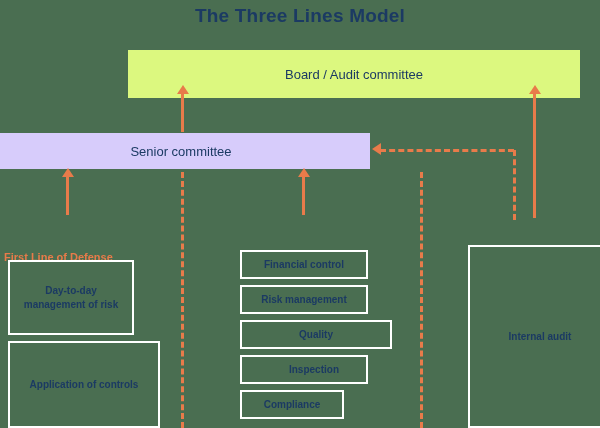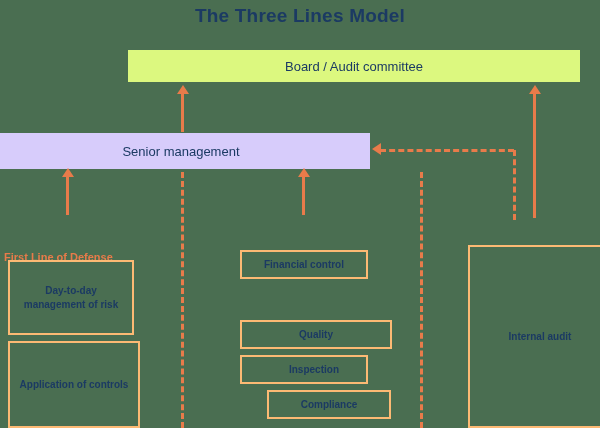--- a/index.html
+++ b/index.html
@@ -32,21 +32,21 @@
     font-weight: bold;
     letter-spacing: 0.2px;
   }
 
   
   .board-bar {
     position: absolute;
     left: 128px;
     top: 50px;
     width: 452px;
-    height: 32px;
+    height: 48px;
     background: #dcf87f;
     display: flex;
     align-items: center;
     justify-content: center;
     color: #1b3a63;
     font-size: 13px;
   }
   .senior-bar {
     position: absolute;
     left: -8px;
@@ -70,43 +70,43 @@
     white-space: nowrap;
     margin-top: 31px;
   }
   .col-header.c1 { left: 4px;   top: 220px; }
   .col-header.c2 { left: 232px; top: 220px; }
   .col-header.c3 { left: 472px; top: 220px; }
 
   
   .box {
     position: absolute;
-    border: 2px solid #fdba74;
+    border: 2px solid #ffffff;
     box-sizing: border-box;
     display: flex;
     align-items: center;
     justify-content: center;
     text-align: center;
     color: #1b3a63;
     font-size: 10px;
     font-weight: bold;
     line-height: 1.35;
     padding: 2px 4px;
   }
 
   
   .b-daytoday    { left: 8px;  top: 260px; width: 126px; height: 75px; }
-  .b-controls    { left: 8px;  top: 341px; width: 132px; height: 87px; }
+  .b-controls    { left: 8px;  top: 341px; width: 152px; height: 87px; }
 
   
   .b-financial   { left: 240px; top: 250px; width: 128px; height: 29px; }
   .b-risk        { left: 240px; top: 285px; width: 128px; height: 29px; }
   .b-quality     { left: 240px; top: 320px; width: 152px; height: 29px; }
   .b-inspection  { left: 240px; top: 355px; width: 128px; height: 29px; padding-left: 24px; }
-  .b-compliance  { left: 240px; top: 390px; width: 124px; height: 29px; margin-left: 27px; }
+  .b-compliance  { left: 240px; top: 390px; width: 104px; height: 29px; }
 
   
   .b-audit       { left: 468px; top: 245px; width: 144px; height: 183px; }
 
   
   .arrow-up {
     position: absolute;
     width: 3px;
     background: #e87b4a;
   }
@@ -169,40 +169,41 @@
 
 <div id="stage">
 
   <div class="title">The Three Lines Model</div>
 
   <div class="board-bar">
     <span>Board / Audit committee</span>
   </div>
 
   <div class="senior-bar">
-    <span>Senior management</span>
+    <span>Senior committee</span>
   </div>
 
   <div class="arrow-up a-top"></div>
   <div class="arrow-up a-third"></div>
   <div class="arrow-up a-first"></div>
   <div class="arrow-up a-second"></div>
 
   <div class="fb-vert"></div>
   <div class="fb-horiz"></div>
   <div class="fb-head"></div>
 
   <div class="divider d-one"></div>
   <div class="divider d-two"></div>
 
   <div class="col-header c1">First Line of Defense</div>
 
   <div class="box b-daytoday">Day-to-day management of risk</div>
   <div class="box b-controls">Application of controls</div>
 
   <div class="box b-financial">Financial control</div>
+  <div class="box b-risk">Risk management</div>
   <div class="box b-quality">Quality</div>
   <div class="box b-inspection">Inspection</div>
   <div class="box b-compliance">Compliance</div>
 
   <div class="box b-audit">Internal audit</div>
 
 </div>
 
 </body></html>

